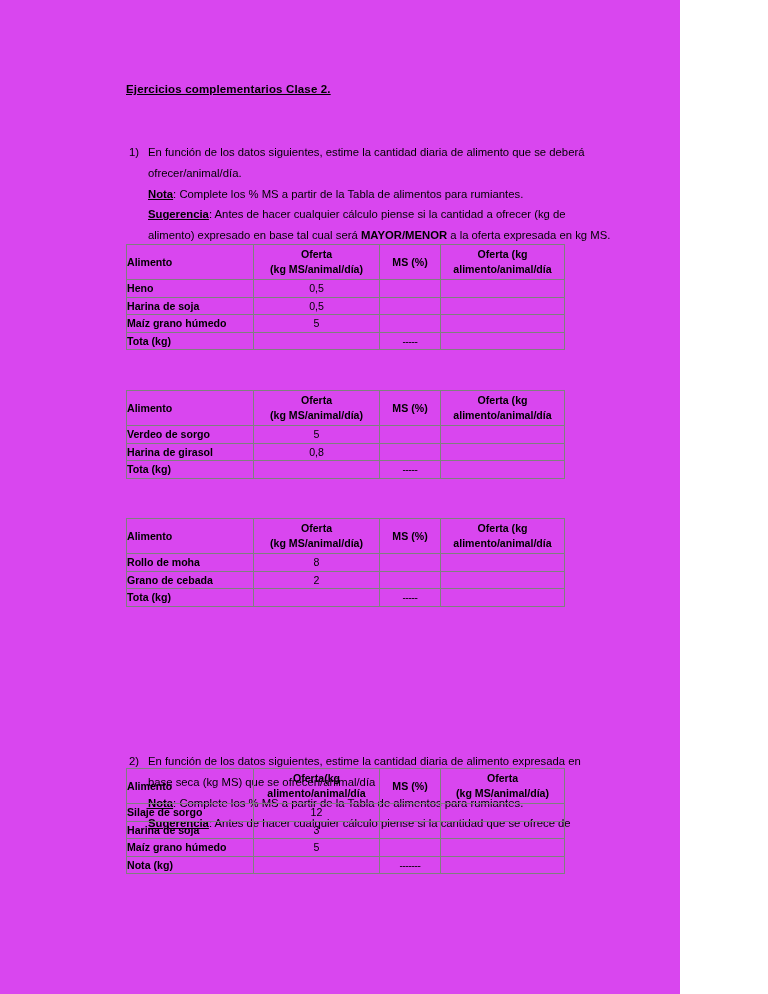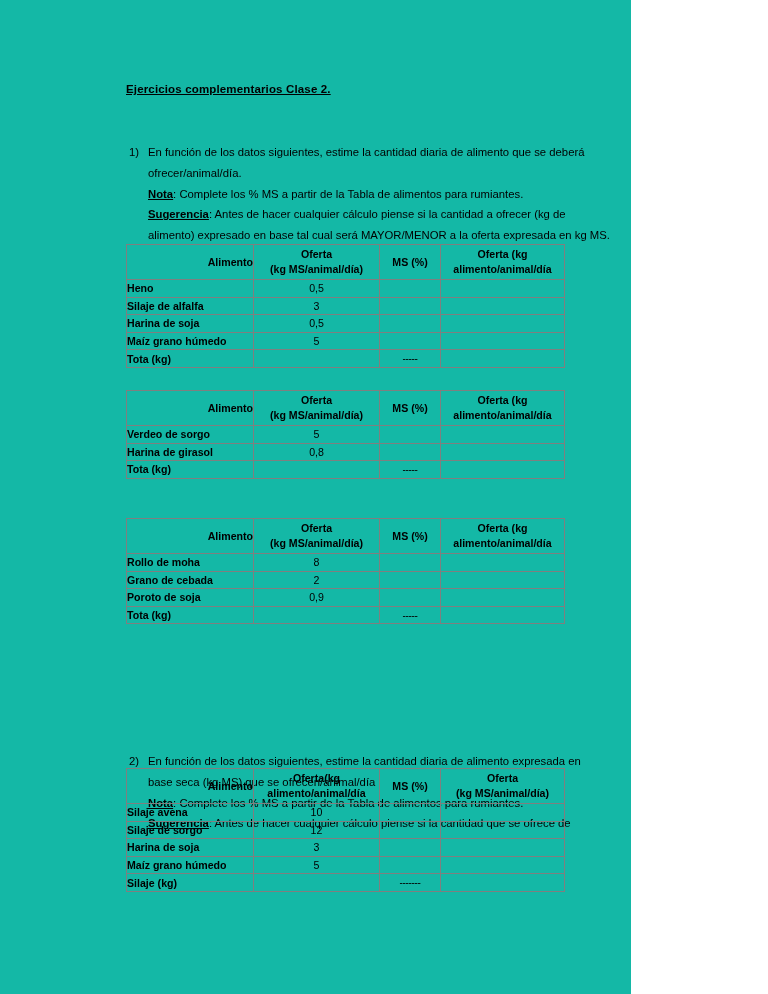--- a/index.html
+++ b/index.html
@@ -12,23 +12,23 @@
     height: 994px;
     font-family: "Liberation Sans", sans-serif;
     color: #000000;
     position: relative;
     overflow: hidden;
   }
   .page {
     position: absolute;
     left: 0;
     top: 0;
-    width: 631px;
+    width: 680px;
     height: 994px;
-    background: #14b8a6;
+    background: #d946ef;
   }
   .content {
     position: absolute;
     left: 126px;
     top: 82px;
     width: 520px;
   }
 
   
   .doc-title {
@@ -59,21 +59,21 @@
     margin-left: 22px;
   }
   .ex-line {
     white-space: nowrap;
   }
   .lbl {
     font-weight: bold;
     text-decoration: underline;
   }
   .strong {
-    font-weight: normal;
+    font-weight: bold;
     text-align: right;
   }
 
   
   table.feed-table {
     border-collapse: collapse;
     table-layout: fixed;
     width: 438px;
     font-size: 10.6px;
   }
@@ -87,21 +87,21 @@
   table.feed-table col.c-offer   { width: 126px; }
   table.feed-table col.c-ms      { width: 61px;  }
   table.feed-table col.c-result  { width: 124px; }
 
   th.hd {
     height: 34px;
     font-weight: bold;
     line-height: 15px;
     padding: 0 5px;
   }
-  th.hd.left  { text-align: right; }
+  th.hd.left  { text-align: left; }
   th.hd.ctr   { text-align: center; }
   th .hl      { display: block; white-space: nowrap; }
 
   td.food {
     height: 16.6px;
     font-weight: bold;
     text-align: left;
     padding: 0 5px;
     white-space: nowrap;
     margin-top: 24px;
@@ -168,26 +168,20 @@
         </tr>
       </thead>
       <tbody>
         <tr>
           <td class="food">Heno</td>
           <td class="num">0,5</td>
           <td class="blank"></td>
           <td class="blank"></td>
         </tr>
         <tr>
-          <td class="food">Silaje de alfalfa</td>
-          <td class="num">3</td>
-          <td class="blank"></td>
-          <td class="blank"></td>
-        </tr>
-        <tr>
           <td class="food">Harina de soja</td>
           <td class="num">0,5</td>
           <td class="blank"></td>
           <td class="blank"></td>
         </tr>
         <tr>
           <td class="food">Maíz grano húmedo</td>
           <td class="num">5</td>
           <td class="blank"></td>
           <td class="blank"></td>
@@ -284,26 +278,20 @@
           <td class="blank"></td>
           <td class="blank"></td>
         </tr>
         <tr>
           <td class="food">Grano de cebada</td>
           <td class="num">2</td>
           <td class="blank"></td>
           <td class="blank"></td>
         </tr>
         <tr>
-          <td class="food">Poroto de soja</td>
-          <td class="num">0,9</td>
-          <td class="blank"></td>
-          <td class="blank"></td>
-        </tr>
-        <tr>
           <td class="food">Tota (kg)</td>
           <td class="blank"></td>
           <td class="dash">-----</td>
           <td class="blank"></td>
         </tr>
       </tbody>
     </table>
   </div>
 
   <div class="content exercise" style="top:647px; width:540px;">
@@ -337,45 +325,39 @@
               <span class="hl">MS (%)</span>
             </th>
           <th class="hd ctr">
               <span class="hl">Oferta</span>
               <span class="hl">(kg MS/animal/día)</span>
             </th>
         </tr>
       </thead>
       <tbody>
         <tr>
-          <td class="food">Silaje avena</td>
-          <td class="num">10</td>
-          <td class="blank"></td>
-          <td class="blank"></td>
-        </tr>
-        <tr>
           <td class="food">Silaje de sorgo</td>
           <td class="num">12</td>
           <td class="blank"></td>
           <td class="blank"></td>
         </tr>
         <tr>
           <td class="food">Harina de soja</td>
           <td class="num">3</td>
           <td class="blank"></td>
           <td class="blank"></td>
         </tr>
         <tr>
           <td class="food">Maíz grano húmedo</td>
           <td class="num">5</td>
           <td class="blank"></td>
           <td class="blank"></td>
         </tr>
         <tr>
-          <td class="food">Silaje (kg)</td>
+          <td class="food">Nota (kg)</td>
           <td class="blank"></td>
           <td class="dash">-------</td>
           <td class="blank"></td>
         </tr>
       </tbody>
     </table>
   </div>
 
 </div>
 

